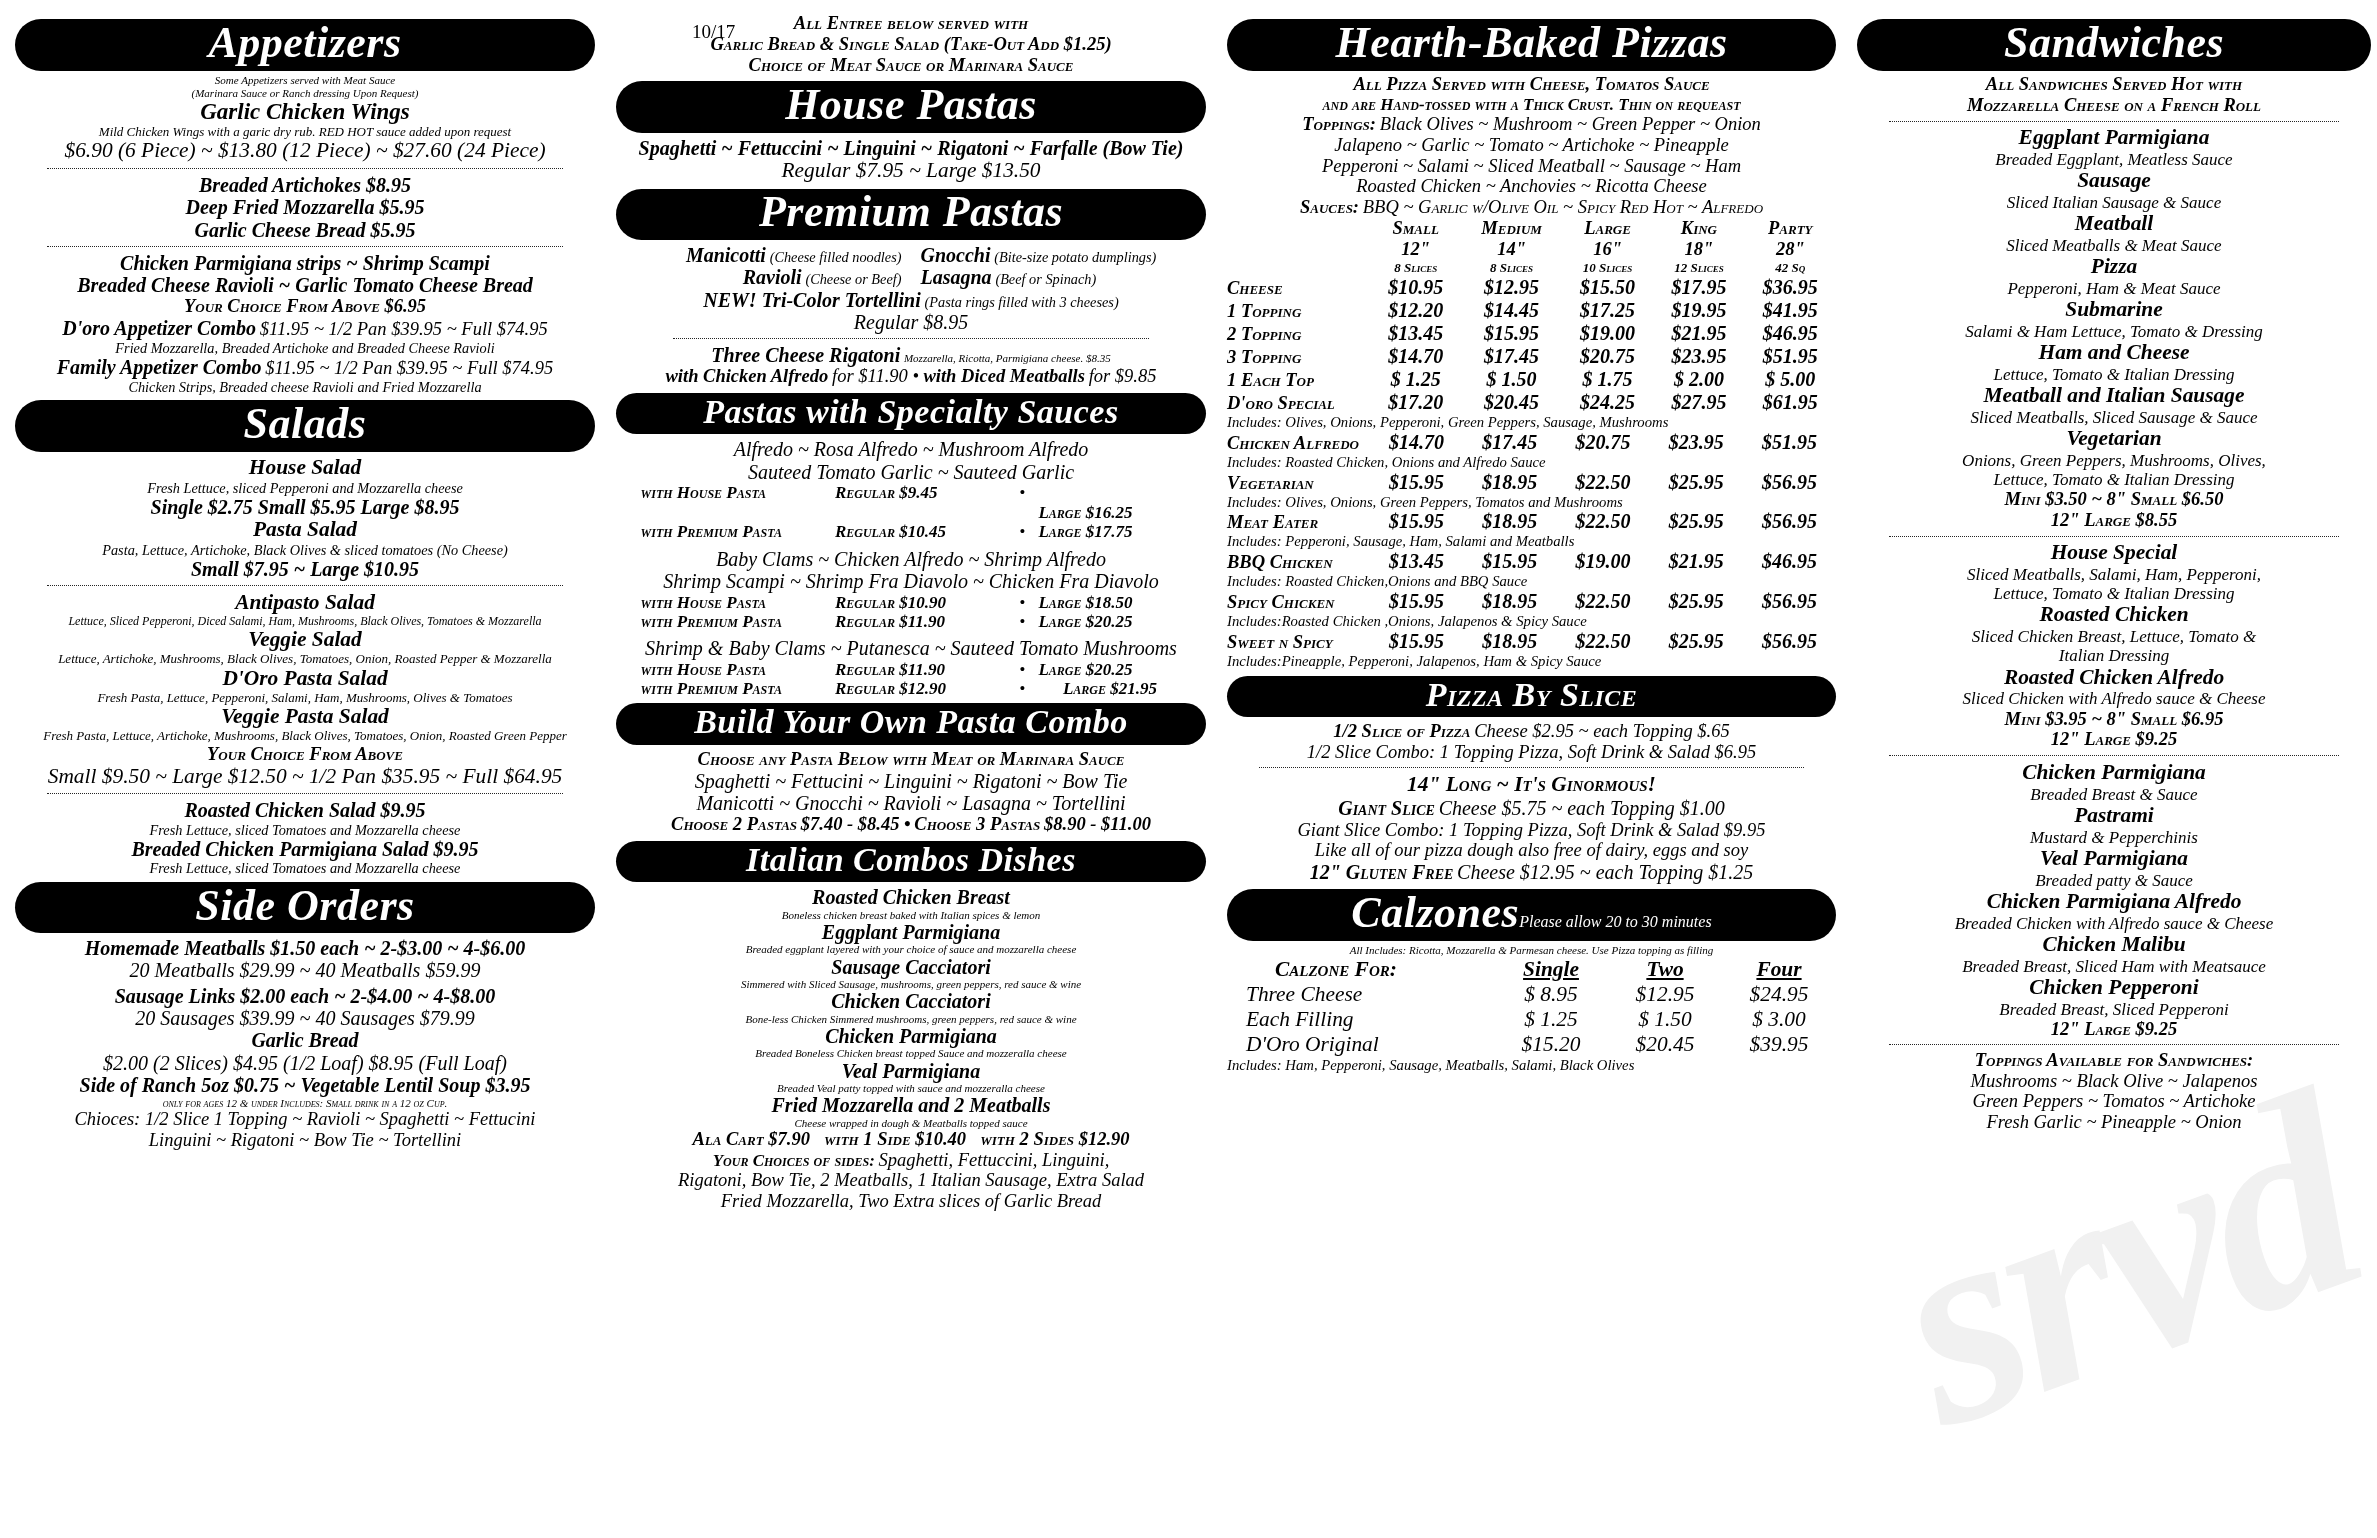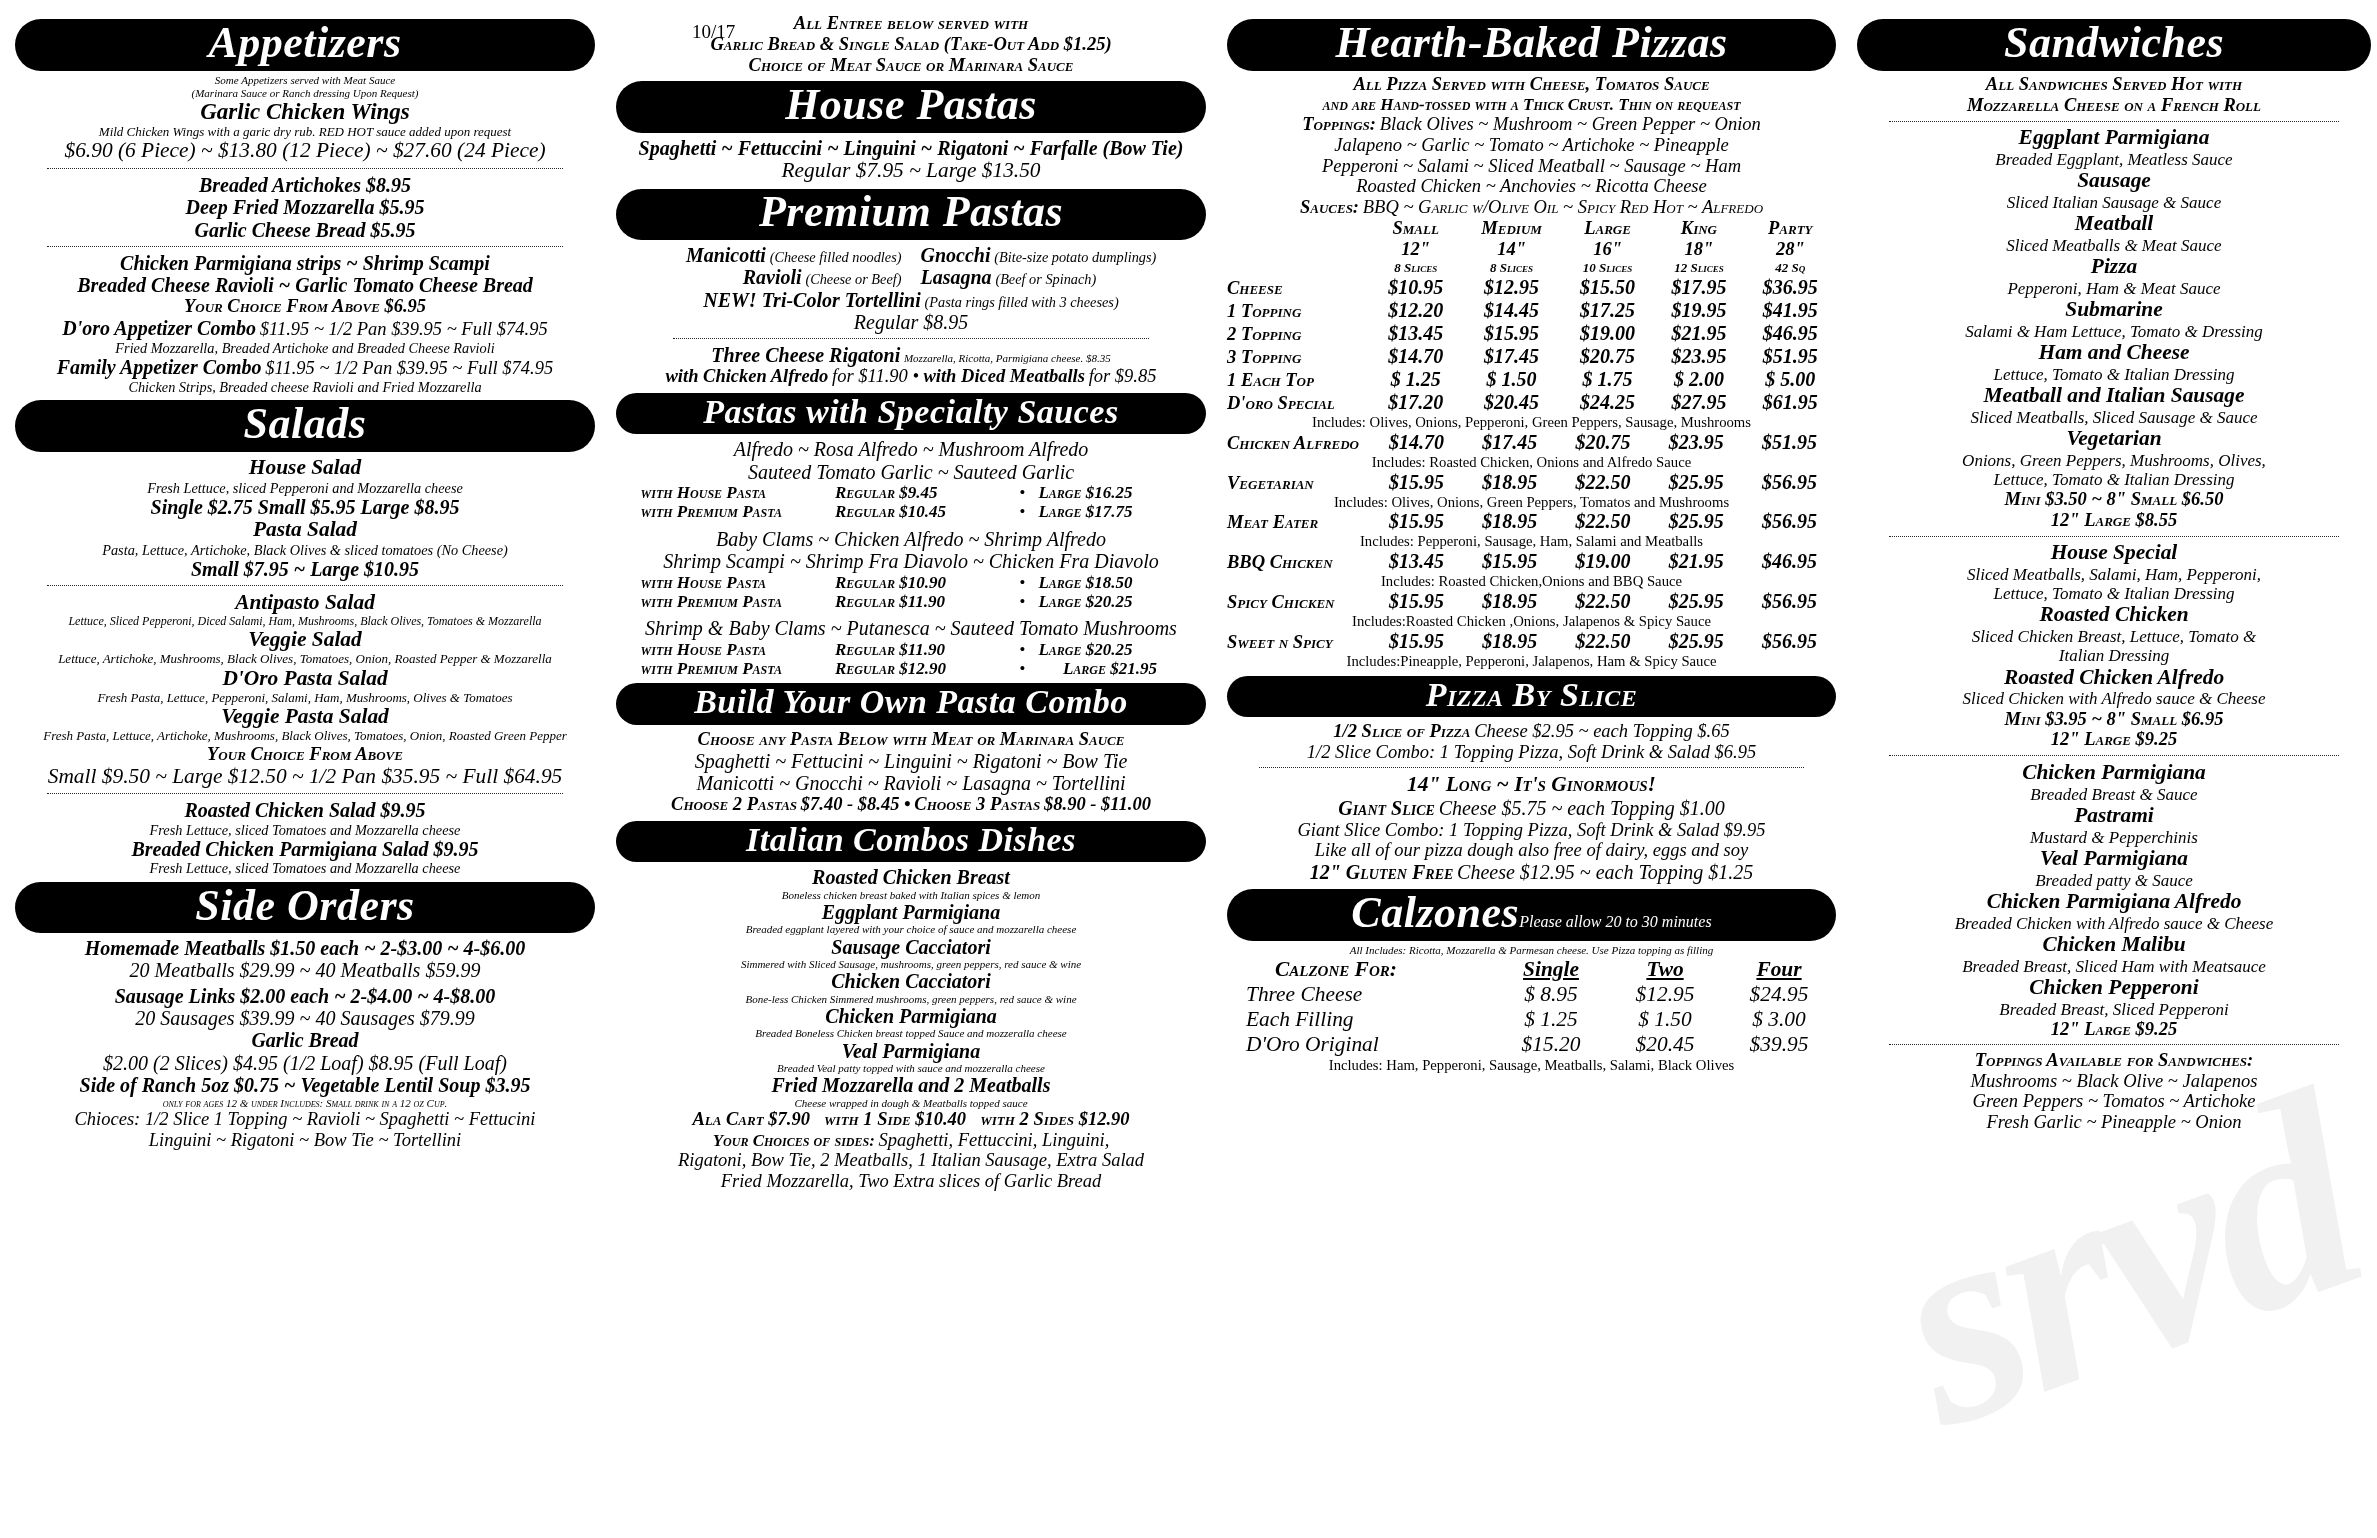--- a/index.html
+++ b/index.html
@@ -46,21 +46,21 @@
   .ln{line-height:1.12;}
   .rule{border-top:1.5px dotted #000;margin:4.8px 32px;height:0;opacity:.85;}
   .rule.w{margin:4.8px 57px;}
   .sp2{height:2.9px;} .sp4{height:6.7px;}
 
   
   table.grid{width:100%;border-collapse:collapse;}
   table.grid td{padding:0;vertical-align:baseline;}
   td.lab{text-align:left;white-space:nowrap;}
   td.num{text-align:center;white-space:nowrap;}
-  .inc{text-align:center;font-size:14.7px;line-height:1.15;}
+  .inc{font-style:italic;font-size:14.7px;line-height:1.15;}
 
   
   .two{display:flex;}
   .two>div{flex:1;}
 
   .pricerow{display:flex;justify-content:center;gap:13.3px;font-style:italic;}
 
   u.hd{text-decoration:underline;}
 </style>
 </head>
@@ -200,21 +200,21 @@
 
     <div class="banner">
       <div class="t sm">Pastas with Specialty Sauces</div>
     </div>
     <div class="ctr it f18 ln">Alfredo ~ Rosa Alfredo ~ Mushroom Alfredo</div>
     <div class="ctr it f18 ln">Sauteed Tomato Garlic ~ Sauteed Garlic</div>
     <div class="pricerow f16 ln">
       <span class="sc" style="width:181px;text-align:left;">with House Pasta</span>
       <span class="sc" style="width:171px;text-align:left;">Regular $9.45</span>
       <span>•</span>
-      <span class="sc" style="width:143px;text-align:left;">Large $16.25</span>
+      <span class="sc" style="width:143px;text-align:left;margin-top:20px;">Large $16.25</span>
     </div>
     <div class="pricerow f16 ln">
       <span class="sc" style="width:181px;text-align:left;">with Premium Pasta</span>
       <span class="sc" style="width:171px;text-align:left;">Regular $10.45</span>
       <span>•</span>
       <span class="sc" style="width:143px;text-align:left;">Large $17.75</span>
     </div>
     <div class="sp4"></div>
     <div class="ctr it f18 ln">Baby Clams ~ Chicken Alfredo ~ Shrimp Alfredo</div>
     <div class="ctr it f18 ln">Shrimp Scampi ~ Shrimp Fra Diavolo ~ Chicken Fra Diavolo</div>

